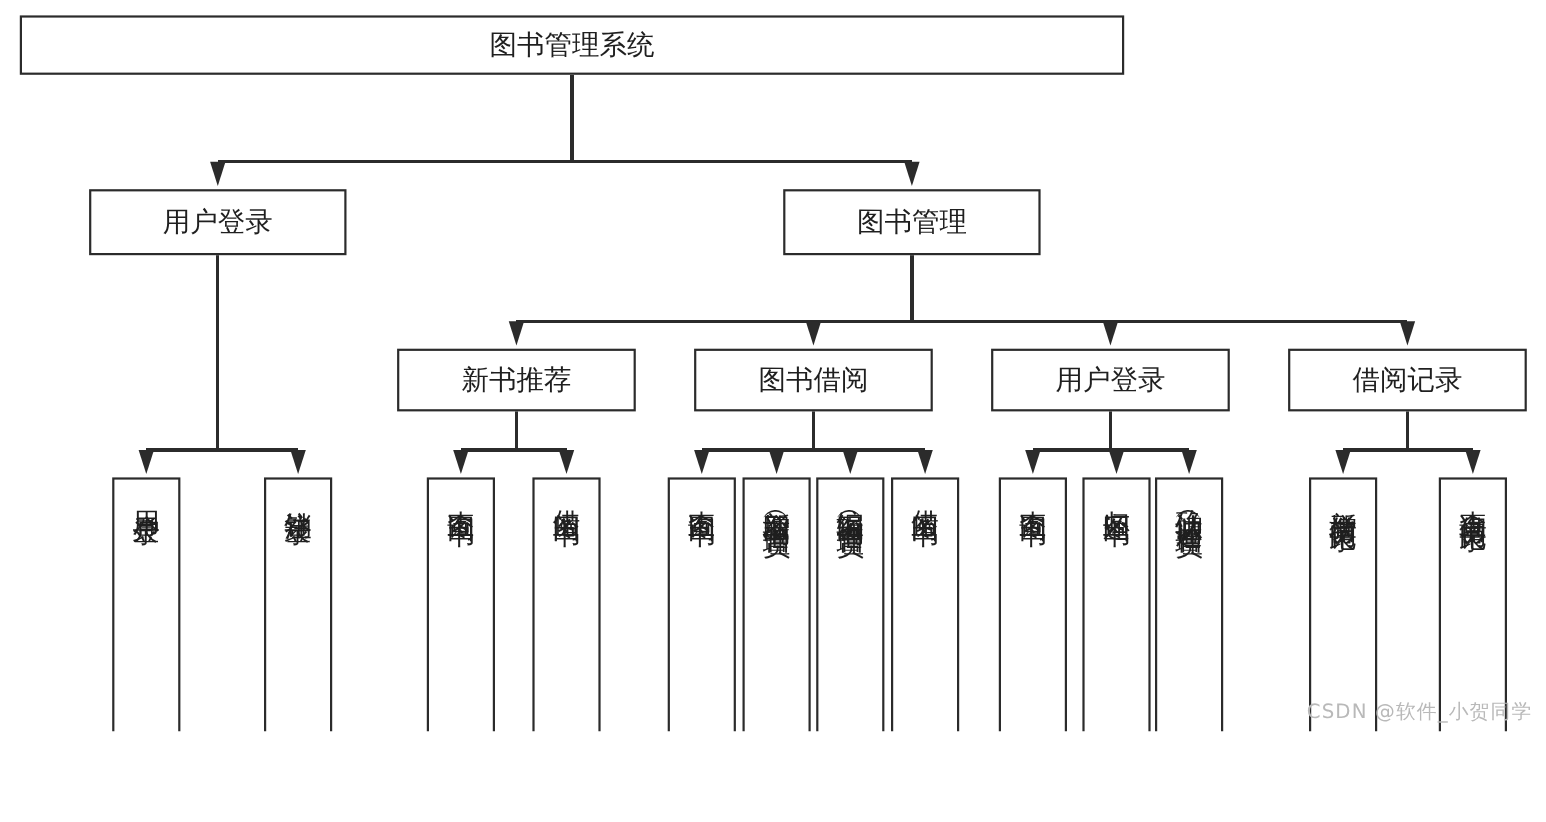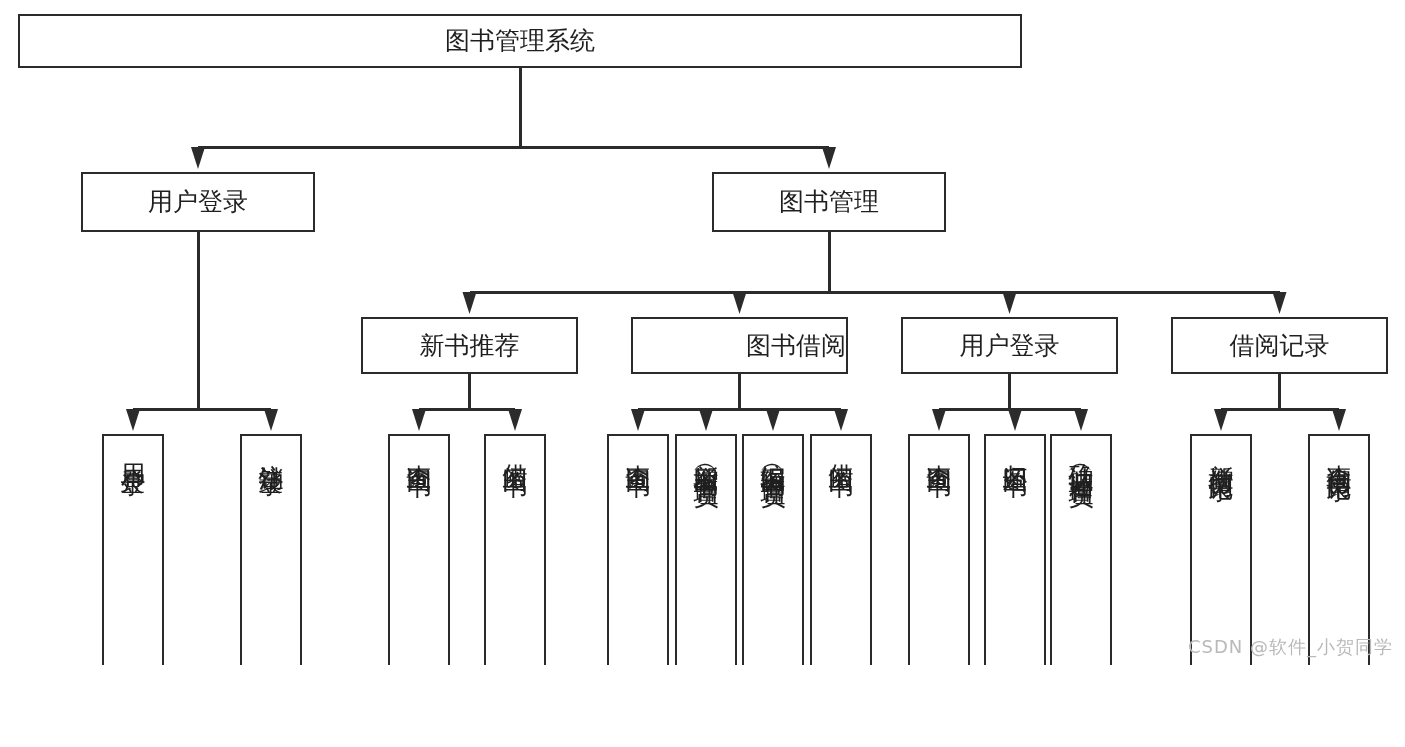--- a/index.html
+++ b/index.html
@@ -133,21 +133,21 @@
       </div>
       <div class="node-box node-l1" style="left: 81px; top: 172px; width: 234px; height: 60px;">
         <span class="node-label">用户登录</span>
       </div>
       <div class="node-box node-l1" style="left: 712px; top: 172px; width: 234px; height: 60px;">
         <span class="node-label">图书管理</span>
       </div>
       <div class="node-box node-l2" style="left: 361px; top: 317px; width: 217px; height: 57px;">
         <span class="node-label">新书推荐</span>
       </div>
-      <div class="node-box node-l2" style="left: 631px; top: 317px; width: 217px; height: 57px; justify-content: flex-end;">
+      <div class="node-box node-l2" style="left: 631px; top: 317px; width: 217px; height: 57px;">
         <span class="node-label">图书借阅</span>
       </div>
       <div class="node-box node-l2" style="left: 901px; top: 317px; width: 217px; height: 57px;">
         <span class="node-label">用户登录</span>
       </div>
       <div class="node-box node-l2" style="left: 1171px; top: 317px; width: 217px; height: 57px;">
         <span class="node-label">借阅记录</span>
       </div>
       <div class="node-box node-leaf" style="left: 102px; top: 434px; width: 62px; height: 298px;">
         <span class="node-label">用户登录</span>

